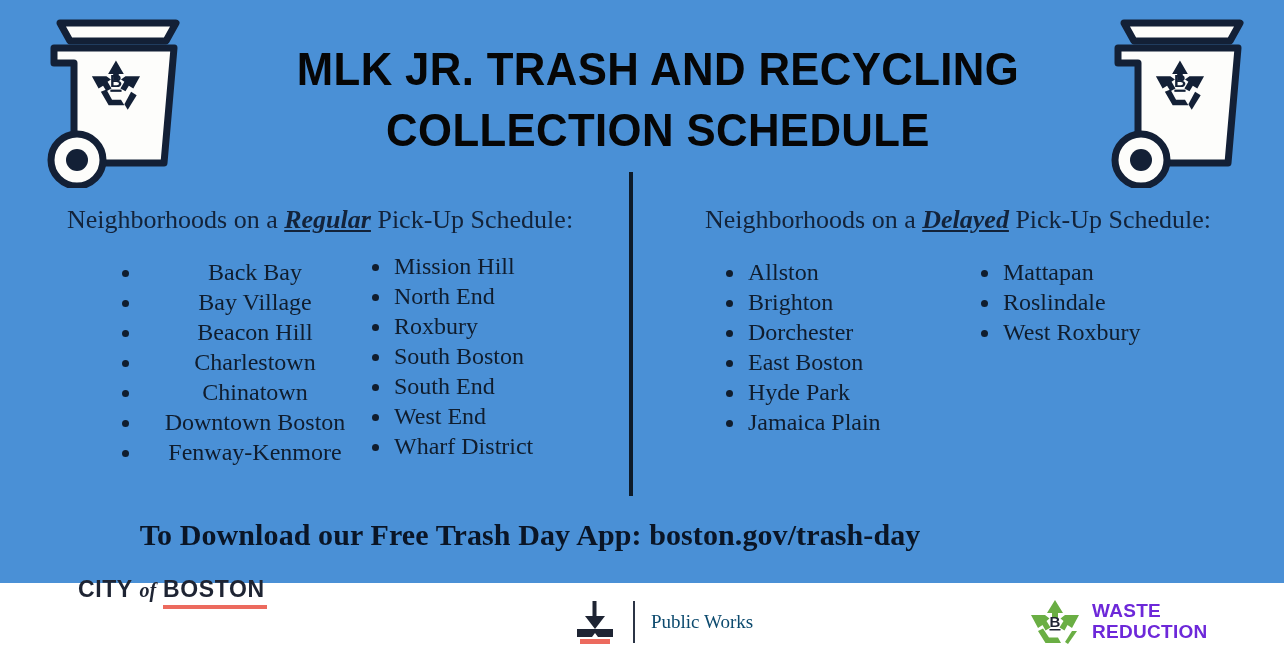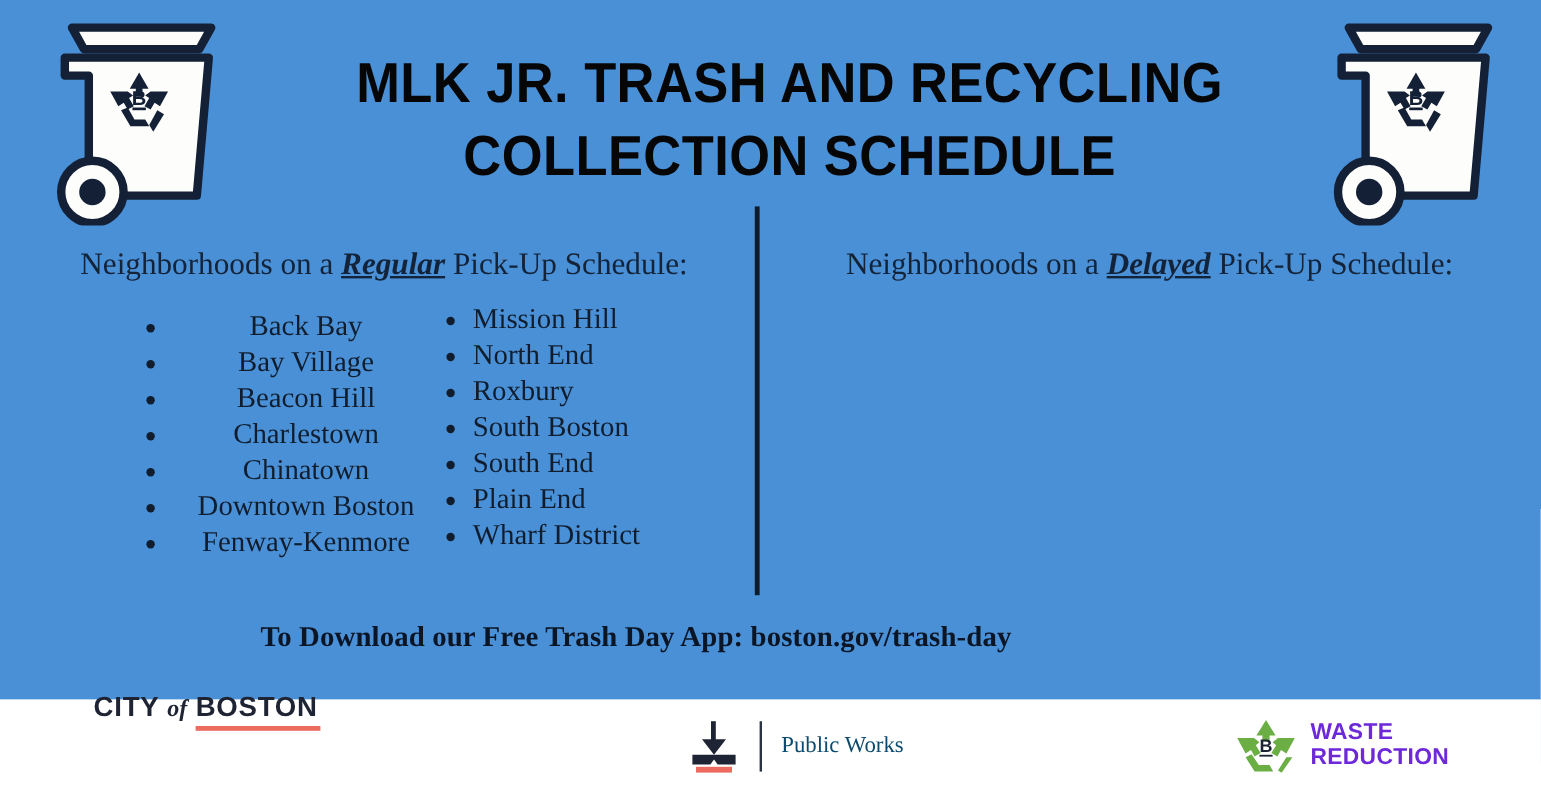--- a/index.html
+++ b/index.html
@@ -138,21 +138,21 @@
     background: #101d2e;
   }
 
   
   .cta {
     position: absolute;
     left: 0;
     top: 518px;
     width: 1060px;
     text-align: center;
-    font-size: 24px;
+    font-size: 30px;
     font-weight: bold;
     color: #0a1526;
     letter-spacing: 0.1px;
   }
 
   
   .footer-bar {
     position: absolute;
     left: 0;
     top: 583px;
@@ -312,30 +312,49 @@
           <li>Fenway-Kenmore</li>
         </ul>
       </div>
       <div class="col col-b">
         <ul class="nb-list">
           <li>Mission Hill</li>
           <li>North End</li>
           <li>Roxbury</li>
           <li>South Boston</li>
           <li>South End</li>
-          <li>Plain End</li>
+          <li>West End</li>
           <li>Wharf District</li>
         </ul>
       </div>
     </div>
   </div>
 
   <div class="section section-right">
     <div class="section-heading"><span>Neighborhoods on a </span><span class="emph">Delayed</span><span> Pick-Up Schedule:</span></div>
 
+    <div class="cols">
+      <div class="col col-a">
+        <ul class="nb-list">
+          <li>Allston</li>
+          <li>Brighton</li>
+          <li>Dorchester</li>
+          <li>East Boston</li>
+          <li>Hyde Park</li>
+          <li>Jamaica Plain</li>
+        </ul>
+      </div>
+      <div class="col col-b">
+        <ul class="nb-list">
+          <li>Mattapan</li>
+          <li>Roslindale</li>
+          <li>West Roxbury</li>
+        </ul>
+      </div>
+    </div>
   </div>
 
   <div class="cta">To Download our Free Trash Day App: boston.gov/trash-day</div>
 
   <div class="footer-bar"></div>
 
   <div class="cob-logo"><span>CITY</span> <span class="of">of</span> <span class="boston">BOSTON</span></div>
 
   <div class="pw-lockup">
     <div class="pw-mark">

